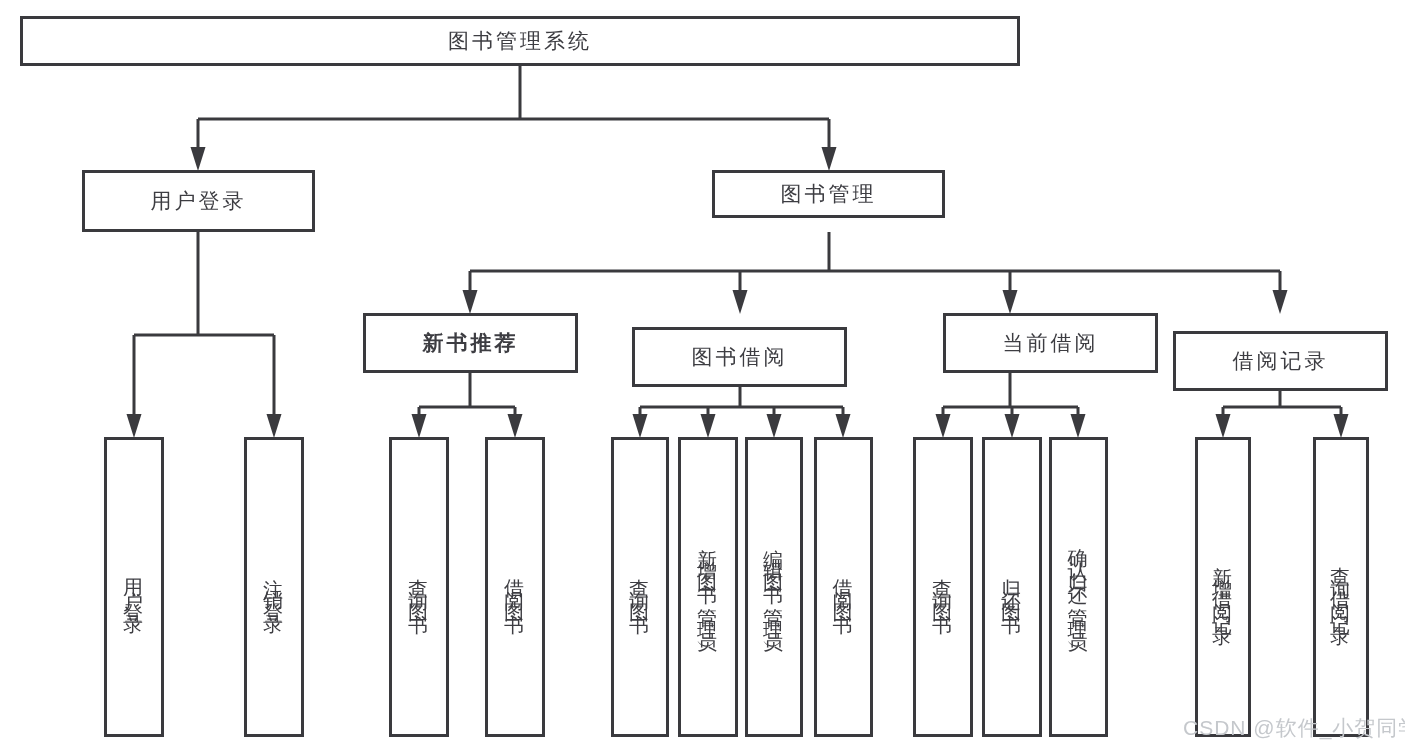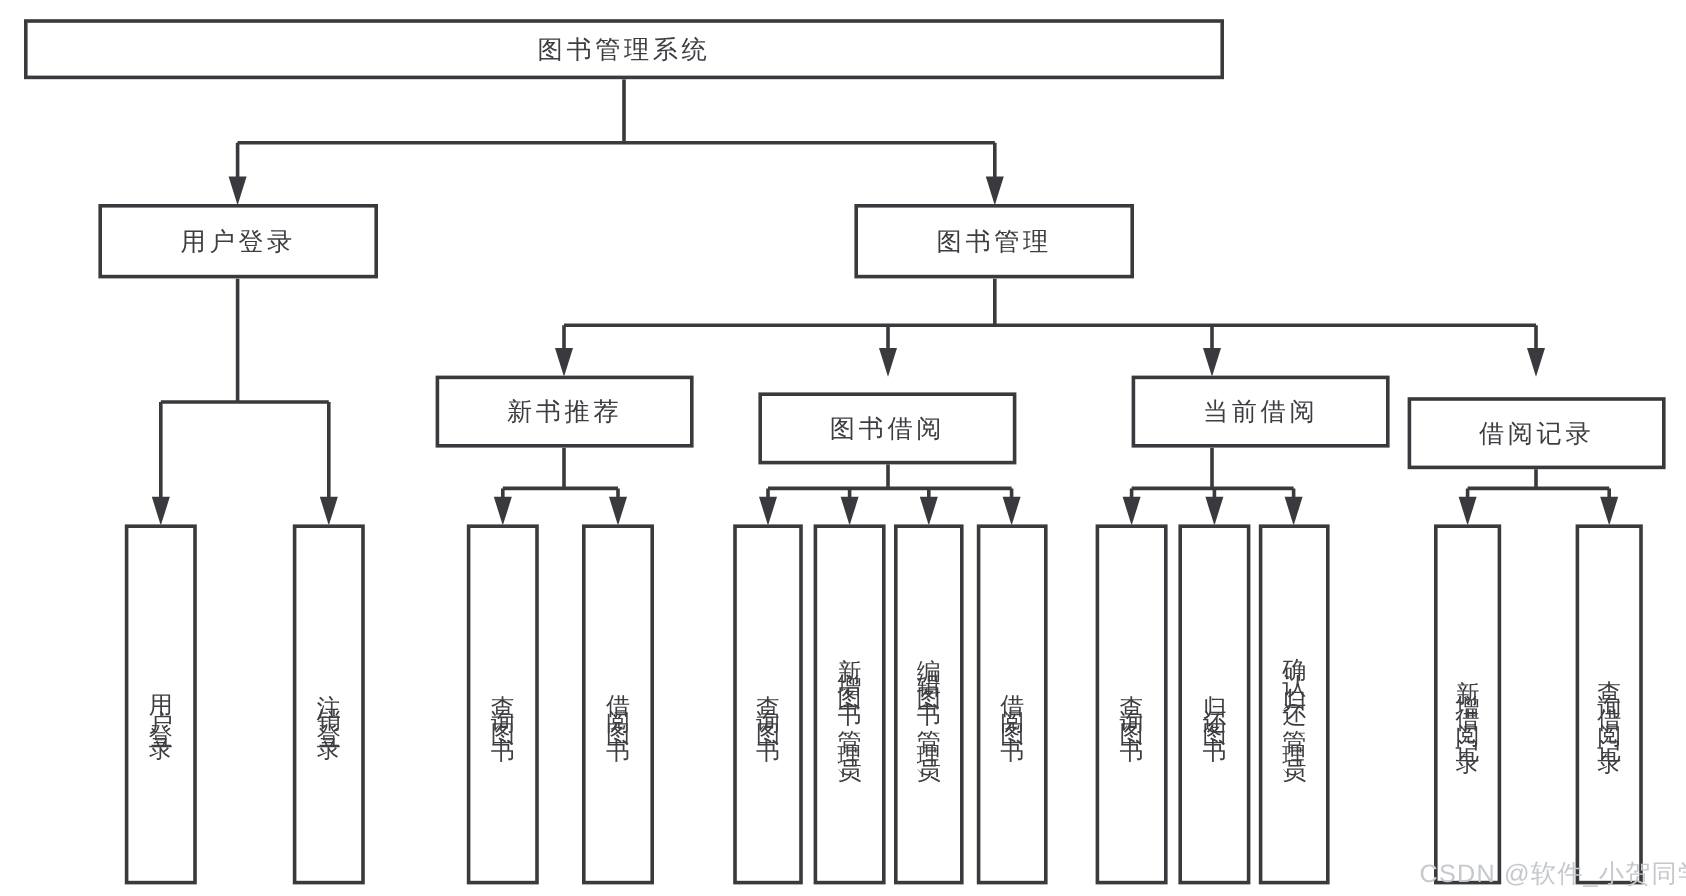--- a/index.html
+++ b/index.html
@@ -84,24 +84,24 @@
       <polygon points="1333.5,414 1348.5,414 1341,438" fill="#3a3a3e"></polygon>
     </svg>
 
   <div id="watermark">CSDN @软件_小贺同学</div>
 <div class="node" style="left: 20px; top: 16px; width: 1000px; height: 50px;">
       <span>图书管理系统</span>
     </div>
     <div class="node" style="left: 82px; top: 170px; width: 233px; height: 62px;">
       <span>用户登录</span>
     </div>
-    <div class="node" style="left: 712px; top: 170px; width: 233px; height: 62px;">
+    <div class="node" style="left: 712px; top: 170px; width: 233px; height: 48px;">
       <span>图书管理</span>
     </div>
-    <div class="node" style="left: 363px; top: 313px; width: 215px; height: 60px;">
+    <div class="node" style="left: 363px; top: 313px; width: 215px; height: 60px; font-weight: bold;">
       <span>新书推荐</span>
     </div>
     <div class="node" style="left: 632px; top: 327px; width: 215px; height: 60px;">
       <span>图书借阅</span>
     </div>
     <div class="node" style="left: 903px; top: 313px; width: 215px; height: 60px; margin-left: 40px;">
       <span>当前借阅</span>
     </div>
     <div class="node" style="left: 1173px; top: 331px; width: 215px; height: 60px;">
       <span>借阅记录</span>

